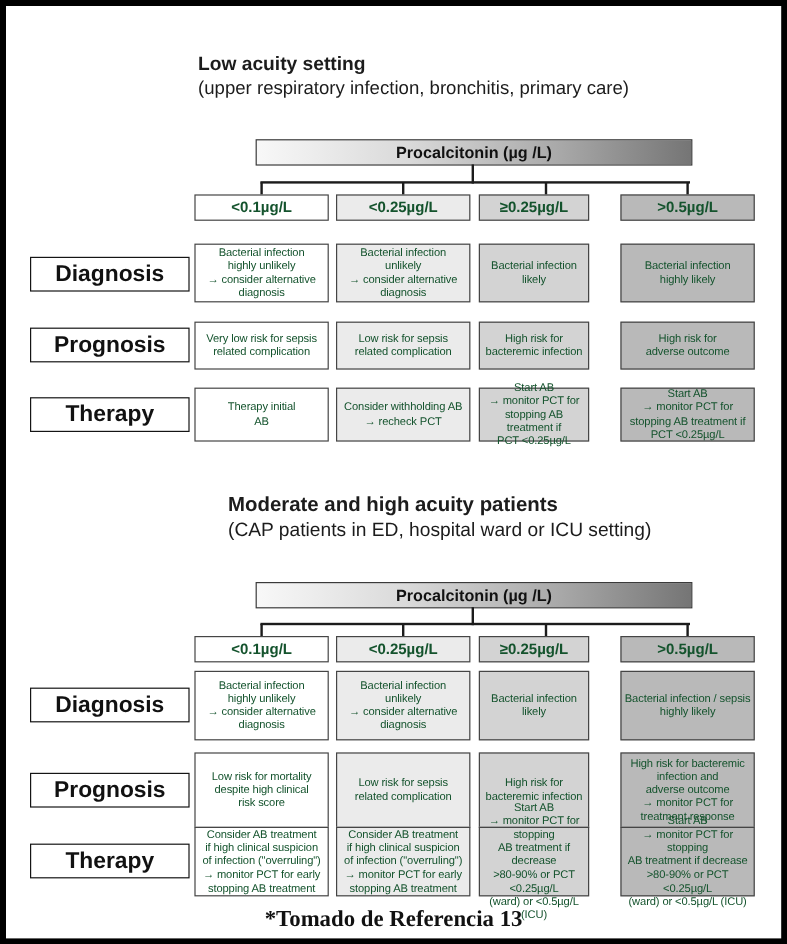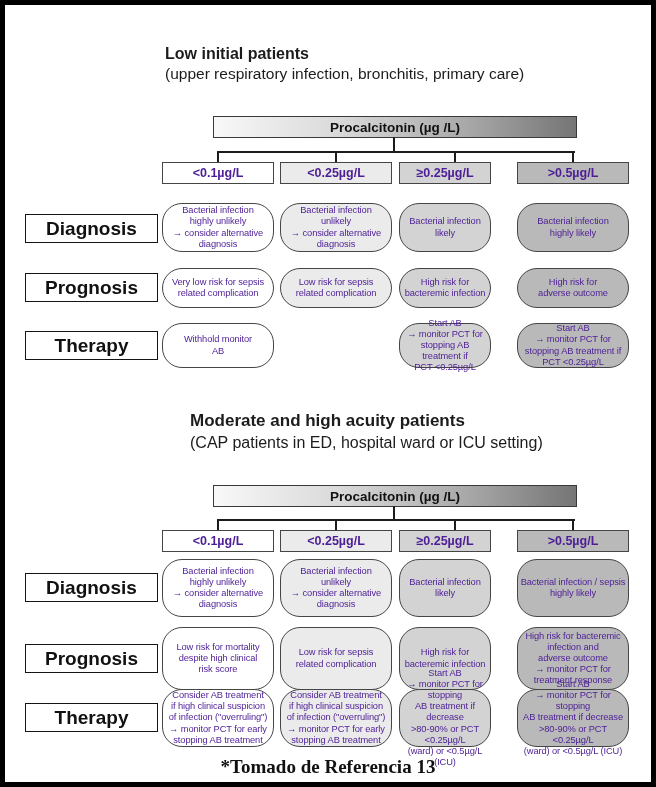--- a/index.html
+++ b/index.html
@@ -52,37 +52,37 @@
   .s1-cstub{top:147px;height:11px;}
   .s2-stub{left:388px;top:501px;height:15px;}
   .s2-hline{left:212px;top:514px;width:358px;}
   .s2-cstub{top:515px;height:11px;}
   .cs1{left:212px;}.cs2{left:330px;}.cs3{left:449px;}.cs4{left:567px;}
 
   .colbox,.cell{
     position:absolute;box-sizing:border-box;
     border:1px solid #454545;
     display:flex;align-items:center;justify-content:center;
-    text-align:center;color:#4c1d95;
+    text-align:center;color:#14532d;
   }
   .colbox{height:22px;font-weight:bold;font-size:12.5px;}
   .s1-cols{top:157px;}
   .s2-cols{top:525px;}
   .col1{left:157px;width:112px;}
   .col2{left:275px;width:112px;}
   .col3{left:394px;width:92px;}
   .col4{left:512px;width:112px;}
   .bg1{background:#ffffff;}
   .bg2{background:#ebebeb;}
   .bg3{background:#d3d3d3;}
   .bg4{background:#b9b9b9;}
 
   .cell{
     font-size:9.3px;line-height:1.2;letter-spacing:-0.1px;
-    white-space:pre-line;padding:2px 1px;border-radius:20px;
+    white-space:pre-line;padding:2px 1px;
   }
   .s1r1{top:198px;height:49px;}
   .s1r2{top:263px;height:40px;}
   .s1r3{top:318px;height:45px;}
   .s2r1{top:554px;height:58px;}
   .s2r2{top:622px;height:63px;}
   .s2r3{top:684px;height:58px;}
 
   .rowlabel{
     position:absolute;left:20px;width:133px;height:29px;
@@ -98,21 +98,21 @@
   .s2l3{top:698px;}
 </style>
 </head>
 <body>
 
 <div class="page">
   <div class="canvas">
 
 
     <div class="sec-head s1-head">
-      <div class="sec-title">Low initial patients</div>
+      <div class="sec-title">Low acuity setting</div>
       <div class="sec-sub">(upper respiratory infection, bronchitis, primary care)</div>
     </div>
 
     <div class="pct-bar s1-bar">
       <span>Procalcitonin (µg /L)</span>
     </div>
 
     <div class="vline s1-stub"></div>
     <div class="hline s1-hline"></div>
     <div class="vline s1-cstub cs1"></div>
@@ -143,22 +143,24 @@
     <div class="cell s1r2 col1 bg1">Very low risk for sepsis
 related complication</div>
     <div class="cell s1r2 col2 bg2">Low risk for sepsis
 related complication</div>
     <div class="cell s1r2 col3 bg3">High risk for
 bacteremic infection</div>
     <div class="cell s1r2 col4 bg4">High risk for
 adverse outcome</div>
 
     <div class="rowlabel s1l3">Therapy</div>
-    <div class="cell s1r3 col1 bg1">Withhold monitor
+    <div class="cell s1r3 col1 bg1">Therapy initial
 AB</div>
+    <div class="cell s1r3 col2 bg2">Consider withholding AB
+→ recheck PCT</div>
     <div class="cell s1r3 col3 bg3">Start AB
 → monitor PCT for
 stopping AB treatment if
 PCT &lt;0.25µg/L</div>
     <div class="cell s1r3 col4 bg4">Start AB
 → monitor PCT for
 stopping AB treatment if
 PCT &lt;0.25µg/L</div>
 
     <div class="sec-head s2-head">

